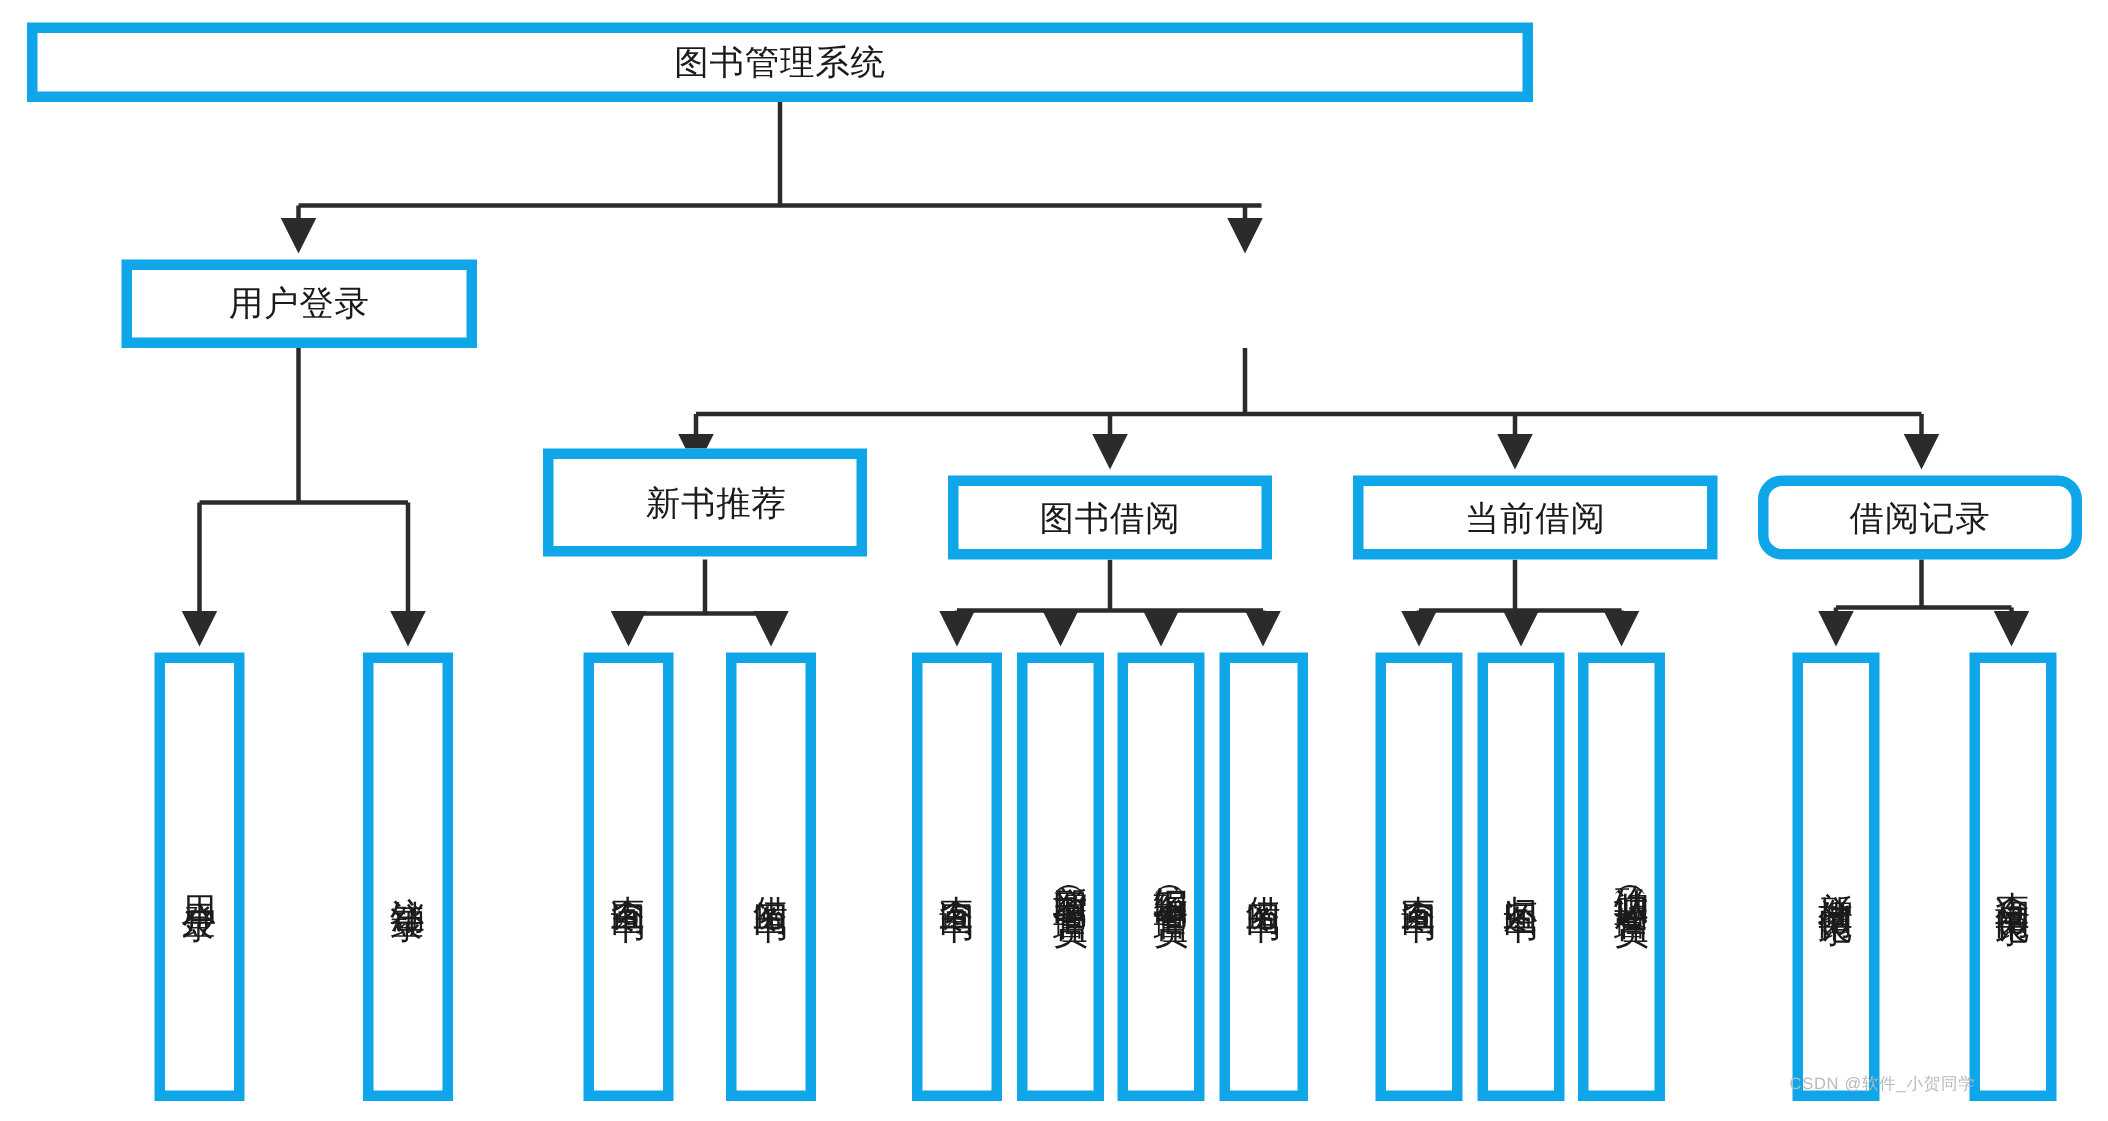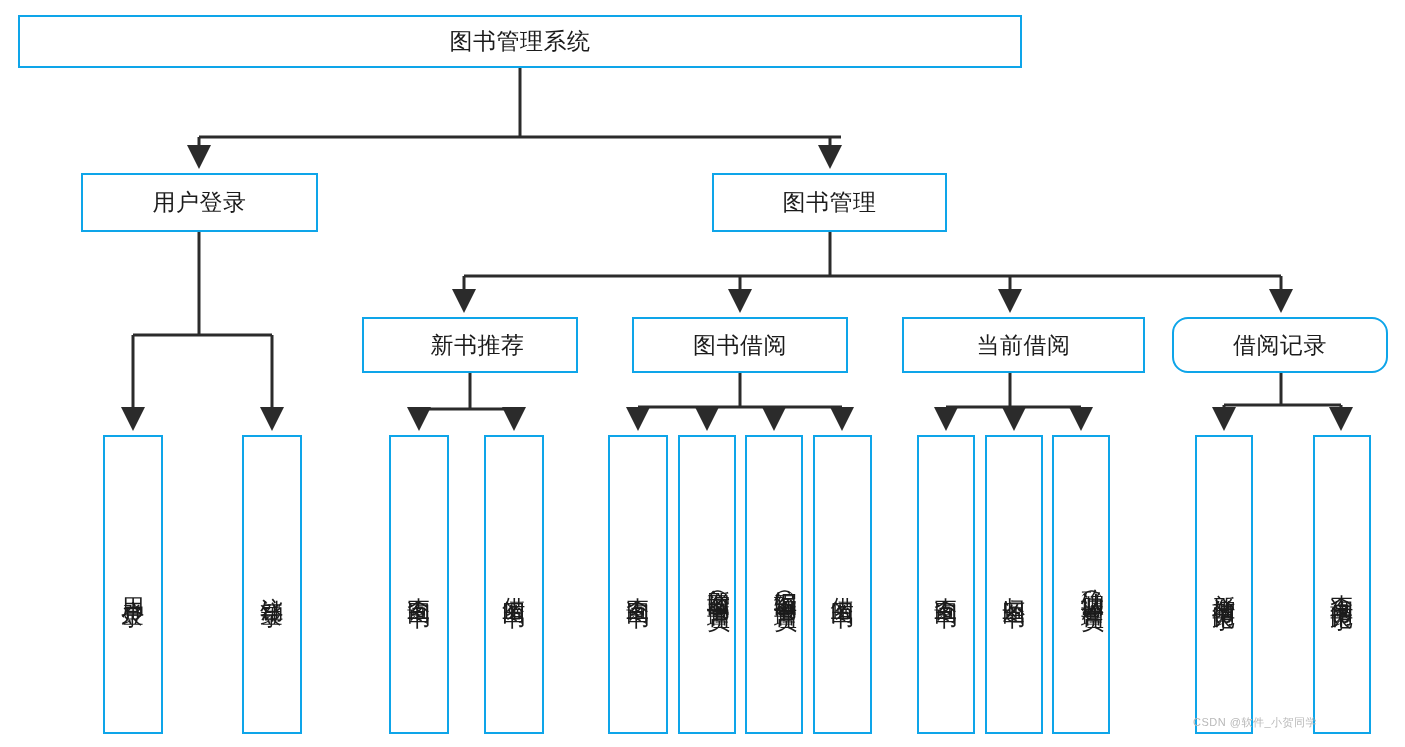--- a/index.html
+++ b/index.html
@@ -20,21 +20,21 @@
   svg#wires {
     position: absolute;
     left: 0;
     top: 0;
     width: 1405px;
     height: 747px;
   }
   .node {
     position: absolute;
     box-sizing: border-box;
-    border: 2px solid #0ea5e9;
+    border: 7px solid #0ea5e9;
     background: #ffffff;
     color: #1b1b1b;
     display: flex;
     align-items: center;
     justify-content: center;
     text-align: center;
     line-height: 1.32;
   }
   .node.horiz {
     font-size: 23px;
@@ -110,23 +110,22 @@
       <path d="M 1281 373 L 1281 405"></path>
       <path d="M 1224 405 L 1341 405"></path>
       <path d="M 1224 405 L 1224 427" marker-end="url(#arrow)"></path>
       <path d="M 1341 405 L 1341 427" marker-end="url(#arrow)"></path>
     </g>
   </svg>
 
   <div class="node horiz" style="left:18px; top:15px; width:1004px; height:53px;">图书管理系统</div>
 
   <div class="node horiz" style="left:81px; top:173px; width:237px; height:59px;">用户登录</div>
-  <div class="node horiz" style="left:712px; top:173px; width:235px; height:59px;">图书管理</div>
 
-  <div class="node horiz" style="left:362px; top:317px; width:216px; height:56px;padding-left:15px;">新书推荐</div>
+  <div class="node horiz" style="left:362px; top:299px; width:216px; height:72px;padding-left:15px;">新书推荐</div>
   <div class="node horiz" style="left:632px; top:317px; width:216px; height:56px;">图书借阅</div>
   <div class="node horiz" style="left:902px; top:317px; width:243px; height:56px;">当前借阅</div>
   <div class="node horiz" style="left:1172px; top:317px; width:216px; height:56px;border-radius:16px;">借阅记录</div>
 
   <div class="node vert" style="left:103px; top:435px; width:60px; height:299px;">用户登录</div>
   <div class="node vert" style="left:242px; top:435px; width:60px; height:299px;">注销登录</div>
 
   <div class="node vert" style="left:389px; top:435px; width:60px; height:299px;">查询图书</div>
   <div class="node vert" style="left:484px; top:435px; width:60px; height:299px;">借阅图书</div>
 

